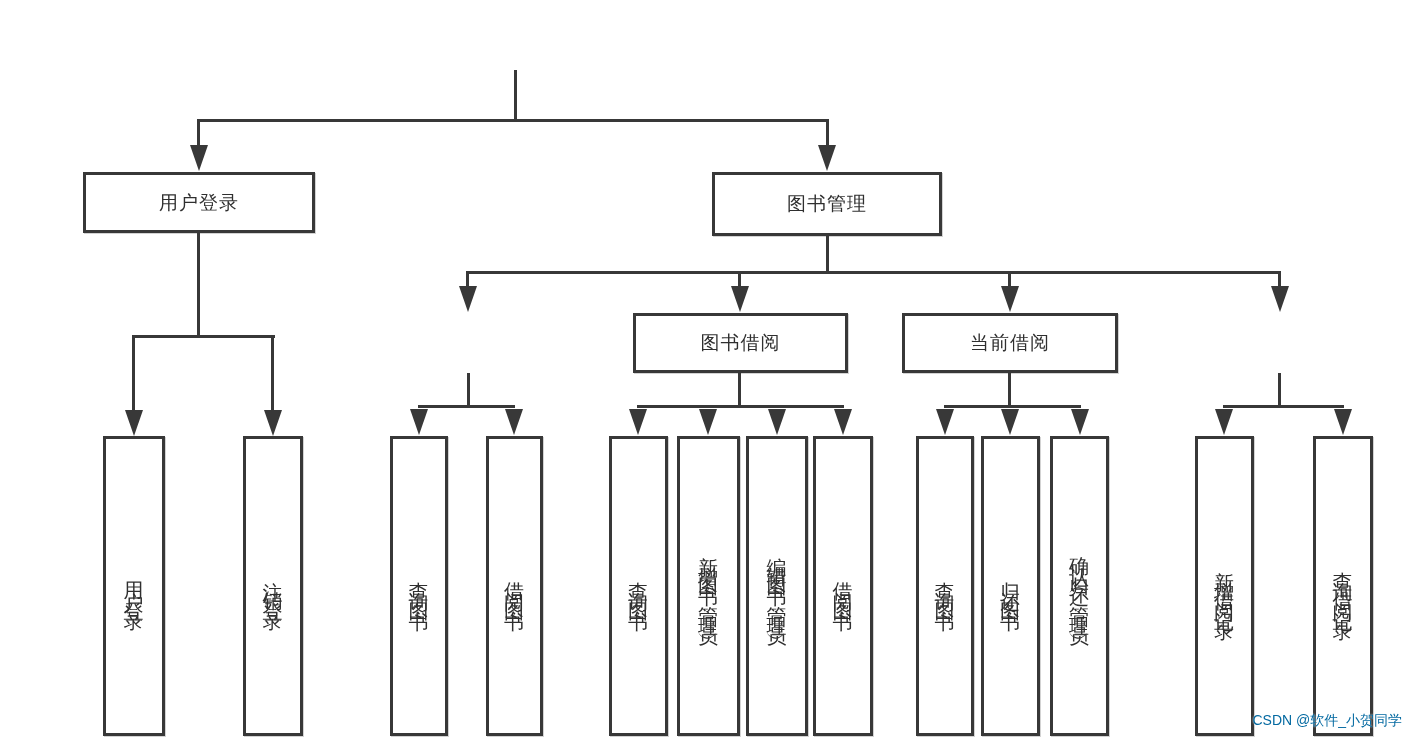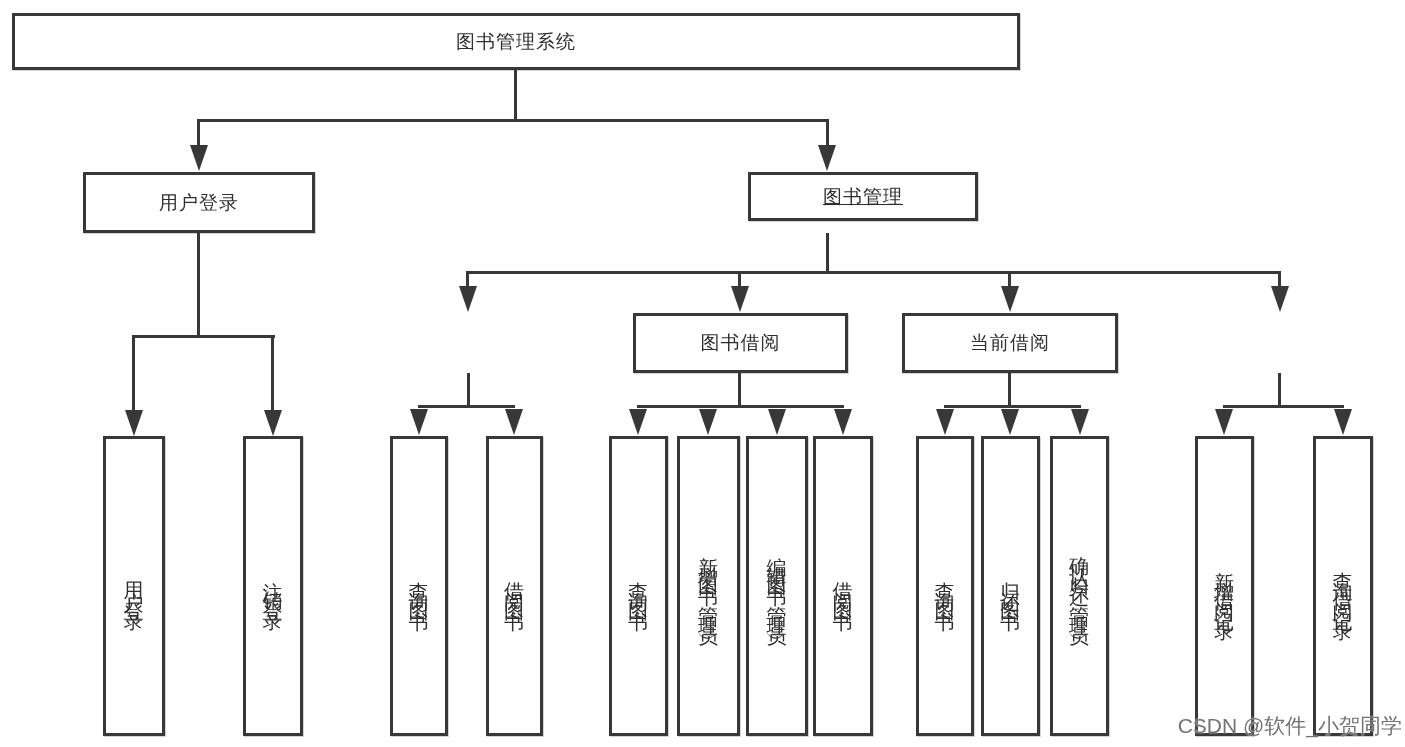--- a/index.html
+++ b/index.html
@@ -20,46 +20,43 @@
   }
   .hline { position:absolute; height:3px; background:#383838; }
   .vline { position:absolute; width:3px; background:#383838; }
   .arrow {
     position:absolute; width:0; height:0;
     border-left:9px solid transparent; border-right:9px solid transparent;
     border-top:26px solid #383838;
   }
   .watermark {
     position:absolute; top:712px; right:3px; z-index:5;
-    font-size:21px; color:#737373; white-space:nowrap;
+    font-size:14px; color:#0369a1; white-space:nowrap;
     text-shadow:0 0 2px #ffffff;
   }
 </style>
 </head>
 <body>
 
 <div class="stage">
 
-  <div class="box" style="left:12px; top:13px; width:1008px; height:57px;">
-    <span class="lbl root-lbl">图书管理系统</span>
-  </div>
 
   <div>
     <div class="vline" style="left:514px; top:70px;  height:52px;"></div>
     <div class="hline" style="left:198px; top:119px; width:631px;"></div>
     <div class="vline" style="left:197px; top:119px; height:31px;"></div>
     <div class="vline" style="left:826px; top:119px; height:31px;"></div>
     <div class="arrow" style="left:190px; top:145px;"></div>
     <div class="arrow" style="left:818px; top:145px;"></div>
   </div>
 
   <div class="box" style="left:83px; top:172px; width:232px; height:61px;">
     <span class="lbl">用户登录</span>
   </div>
-  <div class="box" style="left:748px; top:172px; width:230px; height:49px;text-decoration:underline;">
+  <div class="box" style="left:712px; top:172px; width:230px; height:64px;">
     <span class="lbl">图书管理</span>
   </div>
 
   <div>
     <div class="vline" style="left:197px; top:233px; height:105px;"></div>
     <div class="hline" style="left:133px; top:335px; width:142px;"></div>
     <div class="vline" style="left:132px; top:335px; height:77px;"></div>
     <div class="vline" style="left:271px; top:335px; height:77px;"></div>
     <div class="arrow" style="left:125px; top:410px;"></div>
     <div class="arrow" style="left:264px; top:410px;"></div>

